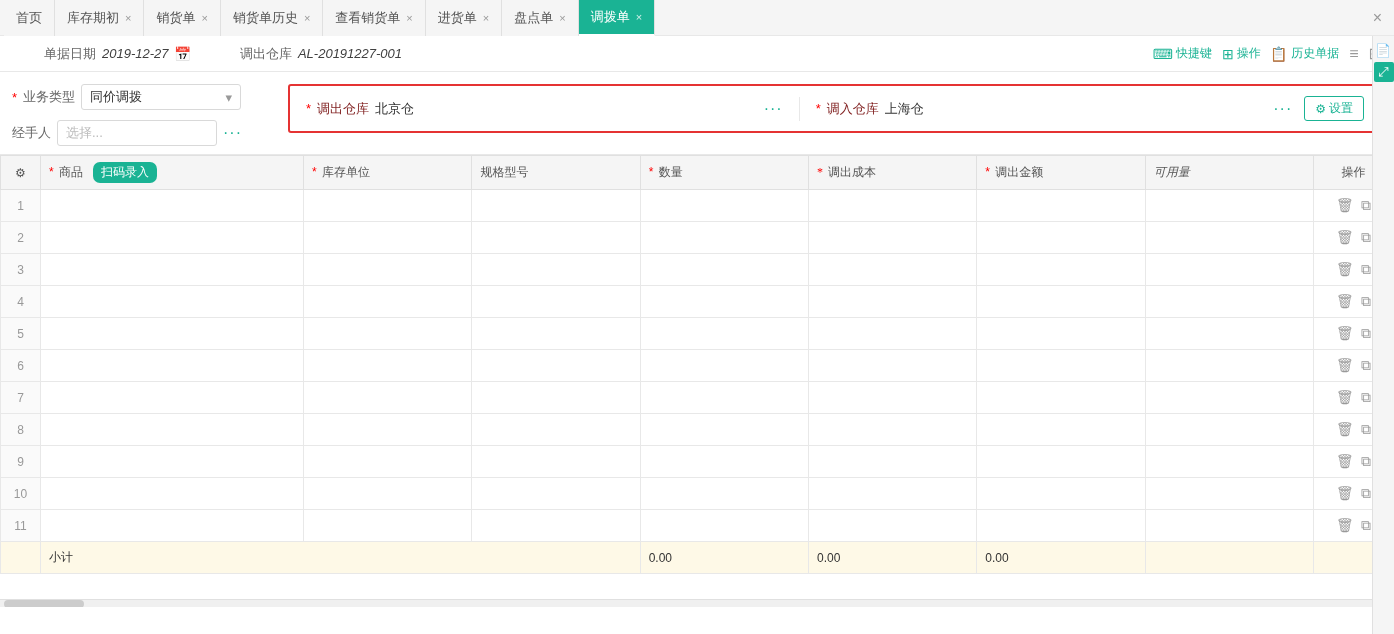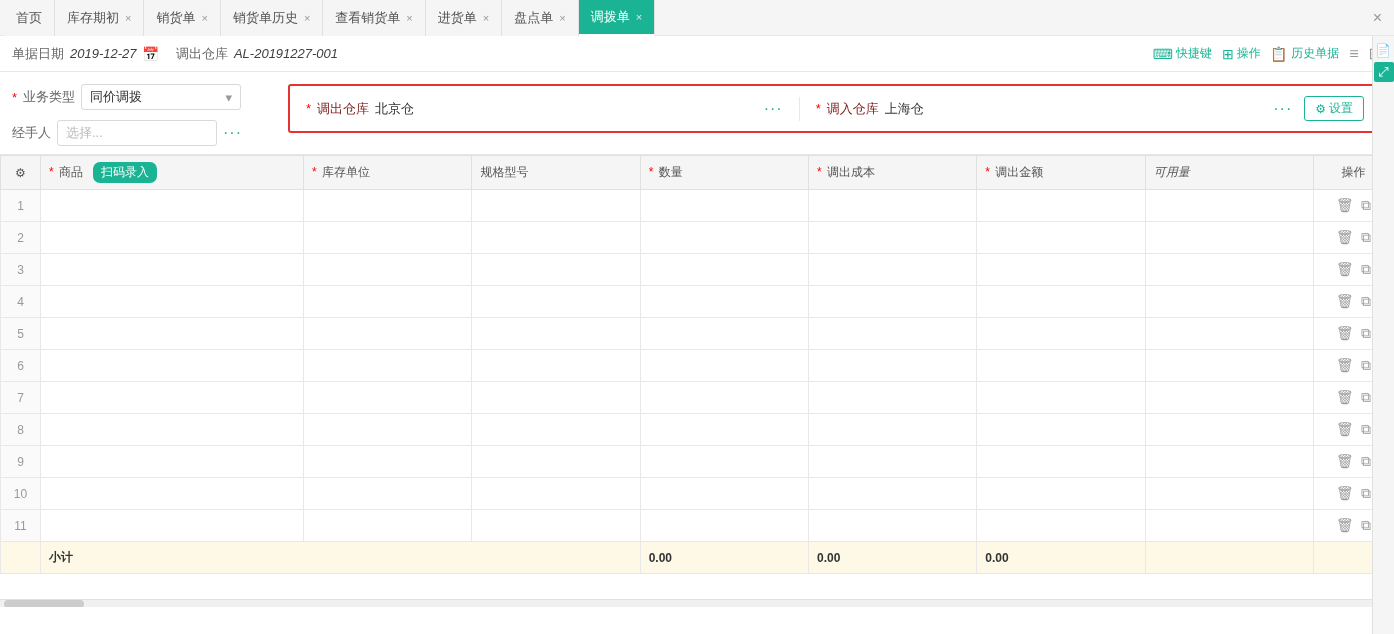--- a/index.html
+++ b/index.html
@@ -28,21 +28,21 @@
       margin-left: auto; padding: 0 12px; cursor: pointer; font-size: 16px; color: #999;
     }
 
     
     .header-bar {
       display: flex; align-items: center; padding: 8px 12px;
       border-bottom: 1px solid #e8e8e8; background: #fff;
     }
     .header-left { display: flex; align-items: center; gap: 16px; }
     .header-field { display: flex; align-items: center; gap: 6px; }
-    .header-label { color: #666; }
+    .header-label { color: #666; margin-left: 32px; }
     .header-value { color: #404040; font-weight: 500; font-style: italic; }
     .calendar-icon { color: #1ab394; cursor: pointer; font-size: 14px; }
     .header-right { margin-left: auto; display: flex; align-items: center; gap: 10px; }
     .header-action { display: flex; align-items: center; gap: 3px; color: #1ab394; cursor: pointer; font-size: 12px; }
     .header-action .icon { font-size: 14px; }
     .layout-icon { color: #999; cursor: pointer; font-size: 16px; }
 
     
     .form-area {
       display: flex; align-items: flex-start; padding: 12px 12px 8px;
@@ -91,21 +91,21 @@
     }
     .col-num { width: 36px; text-align: center; color: #999; background: #fafafa; }
     .col-ops { width: 80px; text-align: center; }
     .col-gear { width: 40px; text-align: center; }
     .scan-btn {
       background: #1ab394; color: #fff; border: none; border-radius: 7px;
       padding: 2px 8px; cursor: pointer; font-size: 12px;
     }
     .op-icon { color: #999; cursor: pointer; font-size: 14px; margin: 0 2px; }
     .required-col { color: red; margin-right: 2px; }
-    .subtotal-row td { background: #fef9e7; font-weight: 700; }
+    .subtotal-row td { background: #fef9e7; font-weight: 400; }
     .subtotal-row .sum-val { color: #333; }
 
     
     .right-sidebar {
       position: fixed; right: 0; top: 36px; bottom: 0;
       width: 22px; display: flex; flex-direction: column;
       align-items: center; padding: 4px 0; gap: 2px;
       background: #f5f5f5; border-left: 1px solid #e0e0e0;
     }
     .sidebar-icon {
@@ -247,21 +247,21 @@
           <span class="required-col">*</span>
           <span>库存单位</span>
         </th>
         <th style="min-width:80px;">
           <span>规格型号</span>
         </th>
         <th style="min-width:80px;">
           <span class="required-col">*</span>
           <span>数量</span>
         </th>
-        <th style="min-width:80px;">
+        <th style="min-width:80px;font-family:Liberation Serif, serif;">
           <span class="required-col">*</span>
           <span>调出成本</span>
         </th>
         <th style="min-width:80px;">
           <span class="required-col">*</span>
           <span>调出金额</span>
         </th>
         <th style="min-width:80px;font-style:italic;">
           <span>可用量</span>
         </th>

